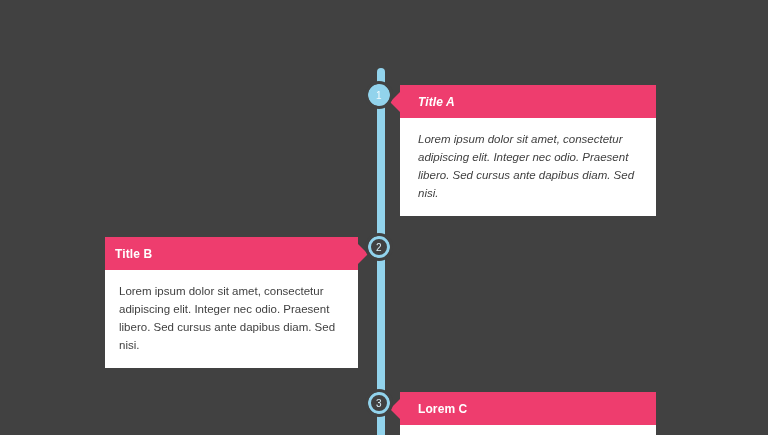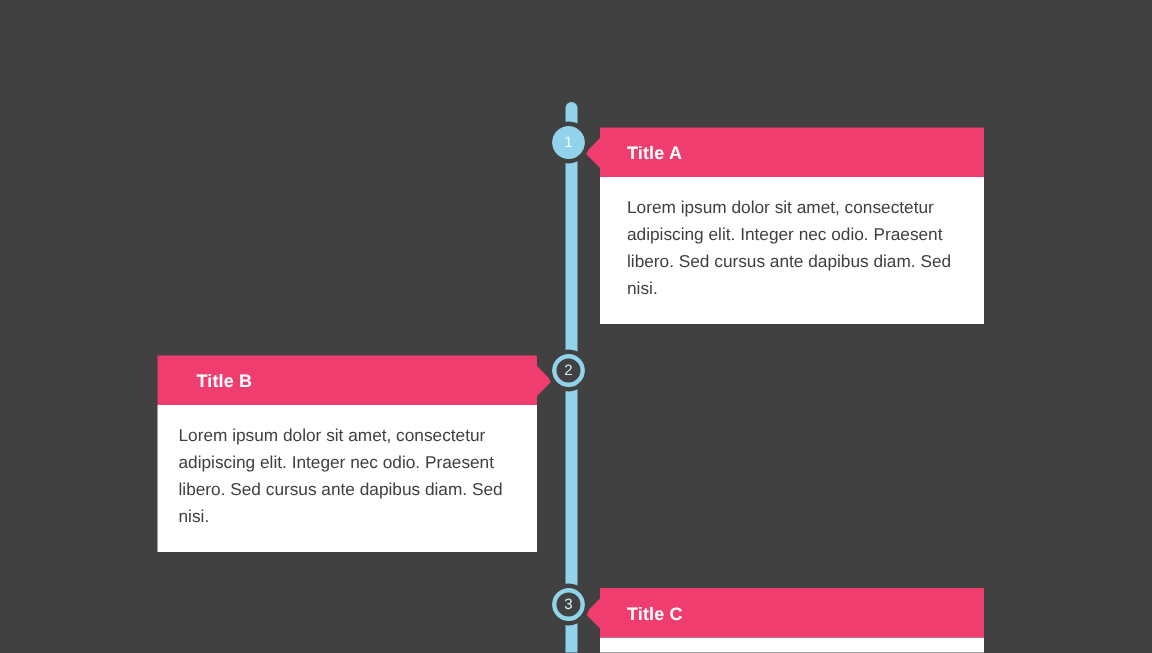--- a/index.html
+++ b/index.html
@@ -107,36 +107,36 @@
     top: 50%;
     margin-top: -10px;
     width: 0;
     height: 0;
     border-top: 10px solid transparent;
     border-bottom: 10px solid transparent;
     border-right: 10px solid #ee3d6e;
   }
 
   
-  .card.left .card-header { padding-left: 26px; }
+  .card.left .card-header { padding-left: 10px; }
   .card.left .card-body  { padding: 12px 16px 14px 14px; }
   .card.left .notch {
     position: absolute;
     right: -10px;
     top: 50%;
     margin-top: -10px;
     width: 0;
     height: 0;
     border-top: 10px solid transparent;
     border-bottom: 10px solid transparent;
     border-left: 10px solid #ee3d6e;
   }
 
   
-  #card-1 { left: 400px; top: 85px;  width: 256px; }
+  #card-1 { left: 400px; top: 85px;  width: 256px; font-style: italic; }
   #card-2 { left: 105px; top: 237px; width: 253px; }
   #card-3 { left: 400px; top: 392px; width: 256px; }
 
   #card-3 .card-body { height: 40px; overflow: hidden; }
 </style>
 </head>
 <body>
 
 <div id="timeline-root">
 
@@ -160,18 +160,18 @@
       <span class="notch"></span>
     </div>
     <div class="card-body">Lorem ipsum dolor sit amet, consectetur adipiscing elit. Integer nec odio. Praesent libero. Sed cursus ante dapibus diam. Sed nisi.</div>
   </div>
 
   <div class="node hollow node-3">3</div>
 
   <div class="card right" id="card-3">
     <div class="card-header">
       <span class="notch"></span>
-      <span class="card-title">Title C</span>
+      <span class="card-title">Lorem C</span>
     </div>
     <div class="card-body">Lorem ipsum dolor sit amet, consectetur adipiscing elit.</div>
   </div>
 
 </div>
 
 </body></html>

